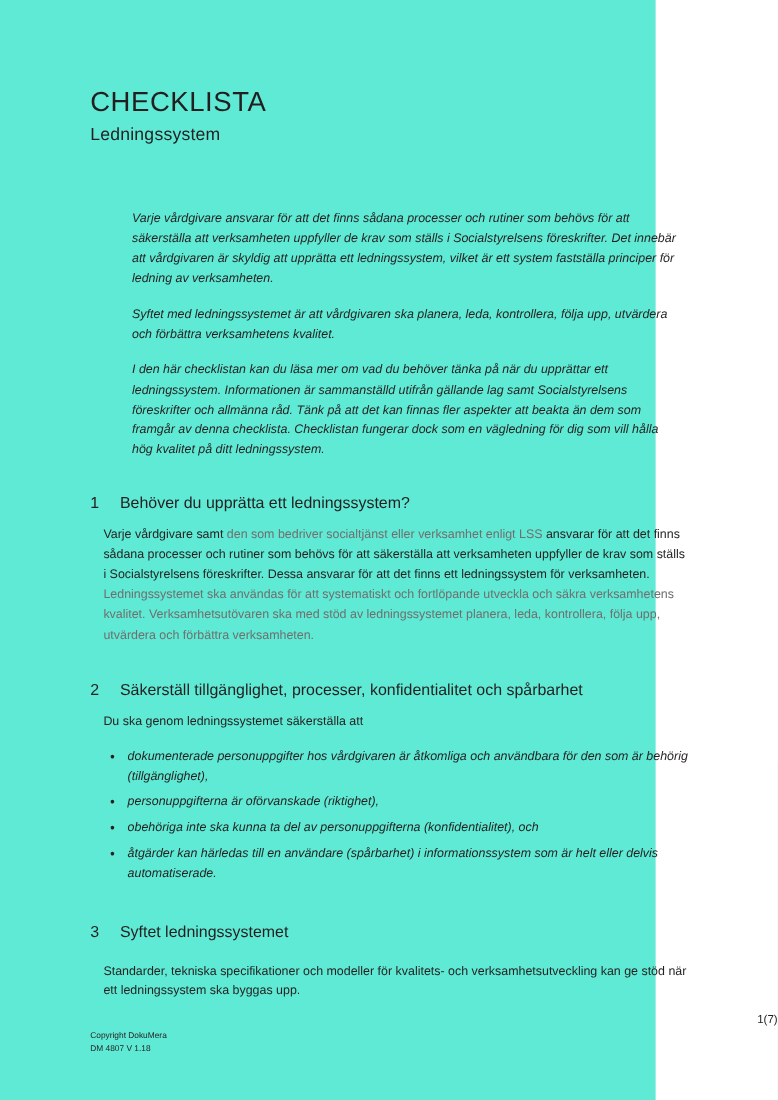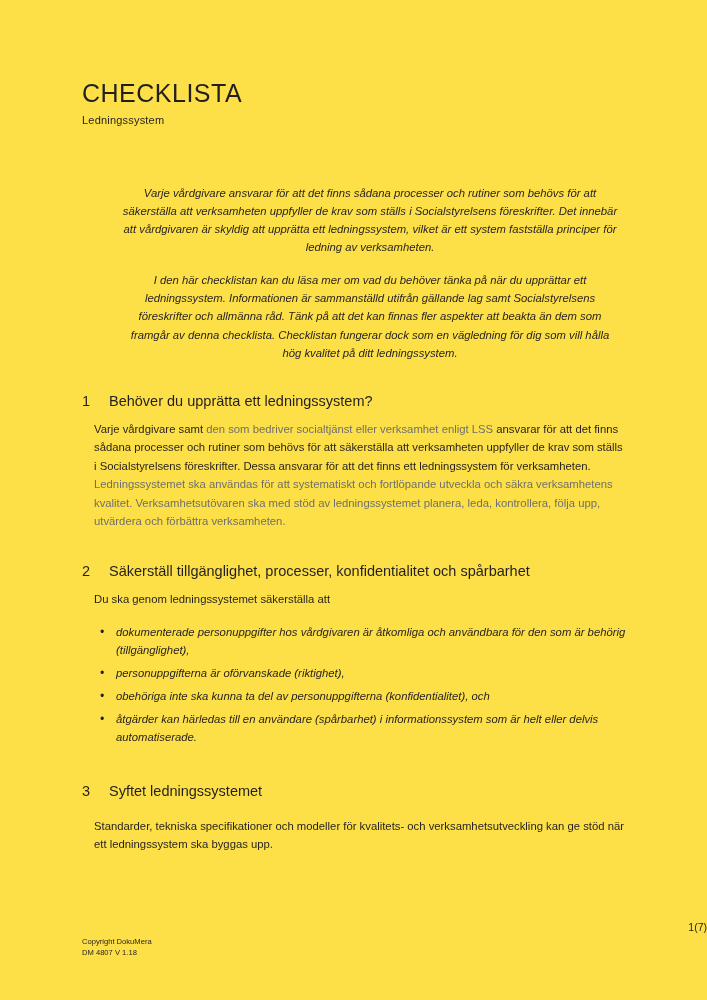--- a/index.html
+++ b/index.html
@@ -11,61 +11,60 @@
     width: 707px;
     height: 1000px;
     font-family: "Liberation Sans", sans-serif;
     color: #231f20;
     position: relative;
     overflow: hidden;
   }
   .page {
     position: absolute;
     left: 0; top: 0;
-    width: 707px;
+    width: 596px;
     height: 1000px;
-    background: #fde047;
+    background: #5eead4;
     box-sizing: border-box;
   }
   .content {
     position: absolute;
     left: 82px;
     top: 80px;
     width: 545px;
   }
 
   
   .doc-title {
     font-size: 25px;
     font-weight: normal;
     letter-spacing: 0.5px;
     color: #231f20;
     margin: 0 0 6px 0;
     line-height: 1.1;
   }
   .doc-subtitle {
-    font-size: 11px;
+    font-size: 16px;
     color: #231f20;
     margin: 0;
     letter-spacing: 0.2px;
   }
 
   
   .intro {
     margin-top: 58px;
     margin-left: 38px;
     width: 500px;
     font-style: italic;
     font-size: 11.3px;
     line-height: 1.62;
     color: #231f20;
   }
   .intro p {
     margin: 0 0 14px 0;
-    text-align: center;
   }
   .intro p:last-child { margin-bottom: 0; }
 
   
   .section {
     margin-top: 26px;
   }
   .sec-head {
     display: flex;
     align-items: baseline;
@@ -141,20 +140,21 @@
 <body>
 
 <div class="page">
   <div class="content">
 
     <h1 class="doc-title">CHECKLISTA</h1>
     <p class="doc-subtitle">Ledningssystem</p>
 
     <div class="intro">
       <p>Varje vårdgivare ansvarar för att det finns sådana processer och rutiner som behövs för att säkerställa att verksamheten uppfyller de krav som ställs i Socialstyrelsens föreskrifter. Det innebär att vårdgivaren är skyldig att upprätta ett ledningssystem, vilket är ett system fastställa principer för ledning av verksamheten.</p>
+      <p>Syftet med ledningssystemet är att vårdgivaren ska planera, leda, kontrollera, följa upp, utvärdera och förbättra verksamhetens kvalitet.</p>
       <p>I den här checklistan kan du läsa mer om vad du behöver tänka på när du upprättar ett ledningssystem. Informationen är sammanställd utifrån gällande lag samt Socialstyrelsens föreskrifter och allmänna råd. Tänk på att det kan finnas fler aspekter att beakta än dem som framgår av denna checklista. Checklistan fungerar dock som en vägledning för dig som vill hålla hög kvalitet på ditt ledningssystem.</p>
     </div>
 
     <div class="section" style="margin-top:30px;">
       <h2 class="sec-head">
         <span class="sec-num">1</span>
         <span class="sec-title">Behöver du upprätta ett ledningssystem?</span>
       </h2>
       <p class="body-text"><span>Varje vårdgivare samt </span><span class="muted">den som bedriver socialtjänst eller verksamhet enligt LSS</span><span> ansvarar för att det finns sådana processer och rutiner som behövs för att säkerställa att verksamheten uppfyller de krav som ställs i Socialstyrelsens föreskrifter.  Dessa ansvarar för att det finns ett ledningssystem för verksamheten. </span><span class="muted">Ledningssystemet ska användas för att systematiskt och fortlöpande utveckla och säkra verksamhetens kvalitet. Verksamhetsutövaren ska med stöd av ledningssystemet planera, leda, kontrollera, följa upp, utvärdera och förbättra verksamheten.</span></p>
     </div>

